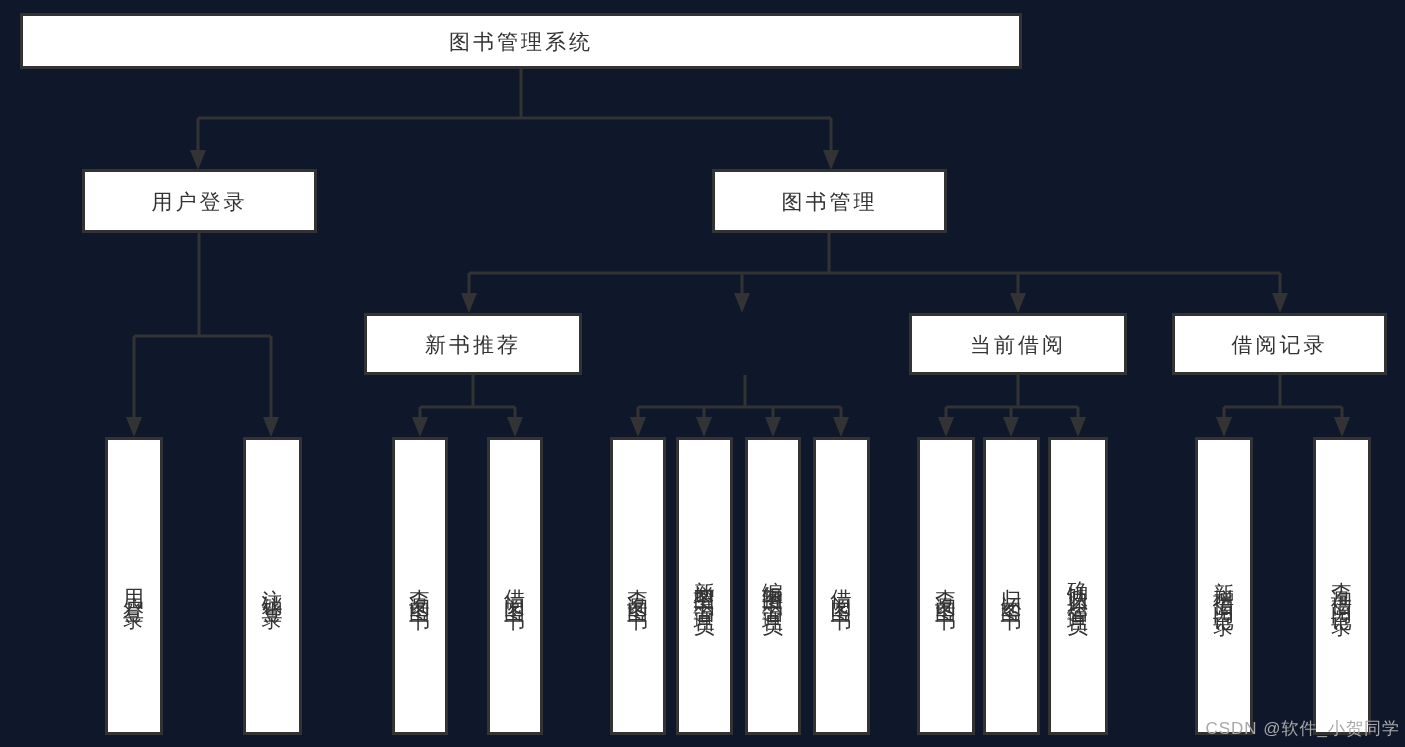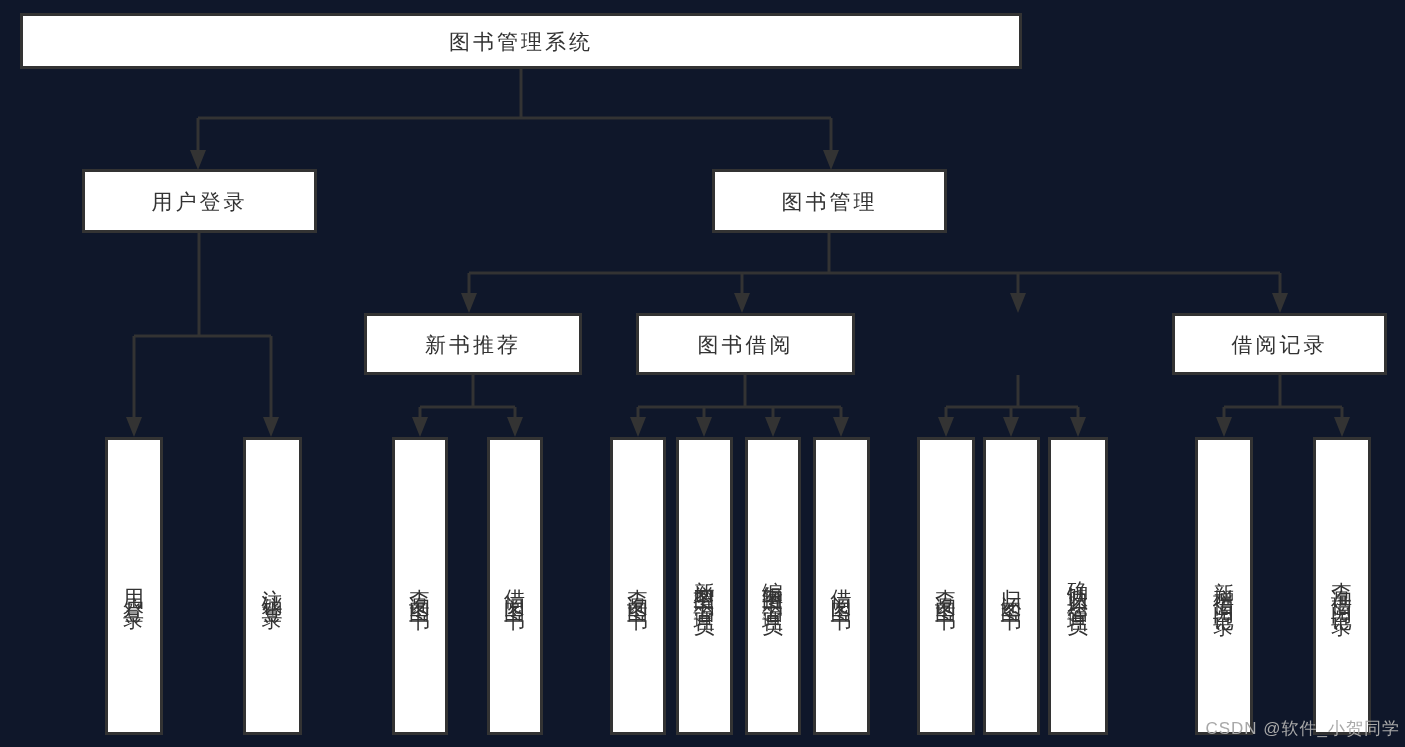--- a/index.html
+++ b/index.html
@@ -171,21 +171,21 @@
       <polygon points="1334,417 1350,417 1342,437"></polygon>
     </g>
   </svg>
 
   <div class="node n-root">图书管理系统</div>
 
   <div class="node n-login">用户登录</div>
   <div class="node n-mgmt">图书管理</div>
 
   <div class="node n-rec">新书推荐</div>
-  <div class="node n-borrow">图书借阅</div>
+  <div class="node n-cur">当前借阅</div>
   <div class="node n-hist">借阅记录</div>
 
   <div class="vnode l1">用户登录</div>
   <div class="vnode l2">注销登录</div>
   <div class="vnode l3">查询图书</div>
   <div class="vnode l4">借阅图书</div>
   <div class="vnode l5">查询图书</div>
   <div class="vnode l6">新增图书（管理员）</div>
   <div class="vnode l7">编辑图书（管理员）</div>
   <div class="vnode l8">借阅图书</div>

